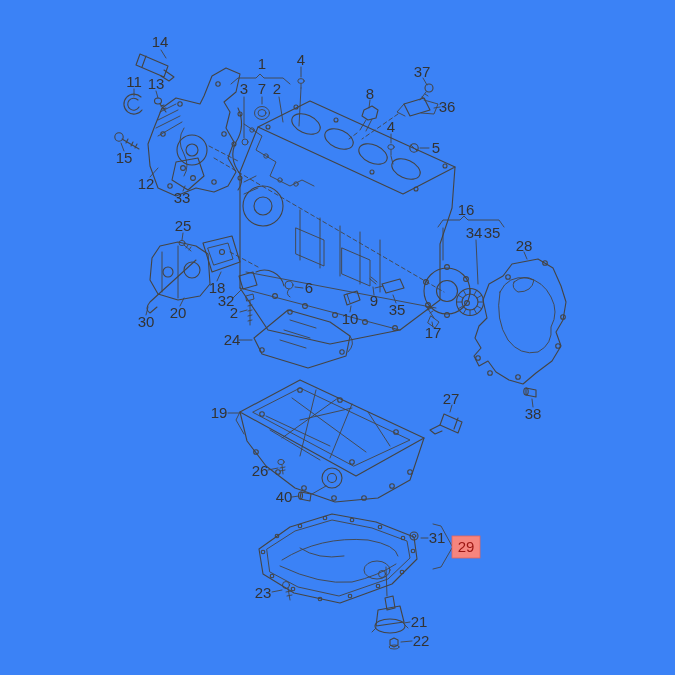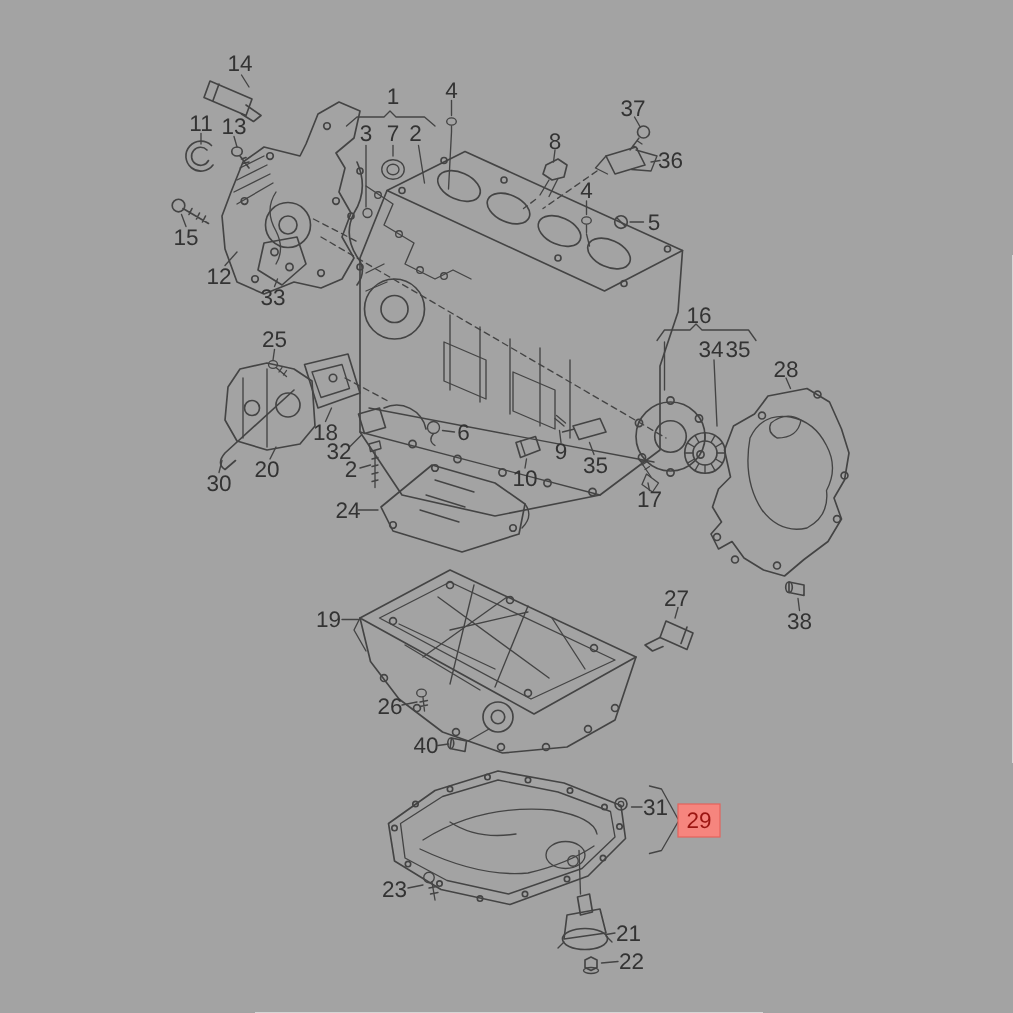--- a/index.html
+++ b/index.html
@@ -1,16 +1,16 @@
 <!DOCTYPE html>
 <html><head>
 <meta charset="utf-8">
 <style>
   html,body{margin:0;padding:0;background:#fff;}
-  .stage{position:relative;width:675px;height:675px;background:#a3a3a3;overflow:hidden;
+  .stage{position:relative;width:675px;height:675px;background:#3b82f6;overflow:hidden;
          font-family:"Liberation Sans",sans-serif;}
   svg{display:block;}
   text.part-label{font-family:"Liberation Sans",sans-serif;font-size:15px;fill:#333;}
   text.part-label-hl{font-family:"Liberation Sans",sans-serif;font-size:15px;fill:#9b1612;}
 </style>
 </head>
 <body>
 
 <div class="stage">
 <svg width="675" height="675" viewBox="0 0 675 675">

